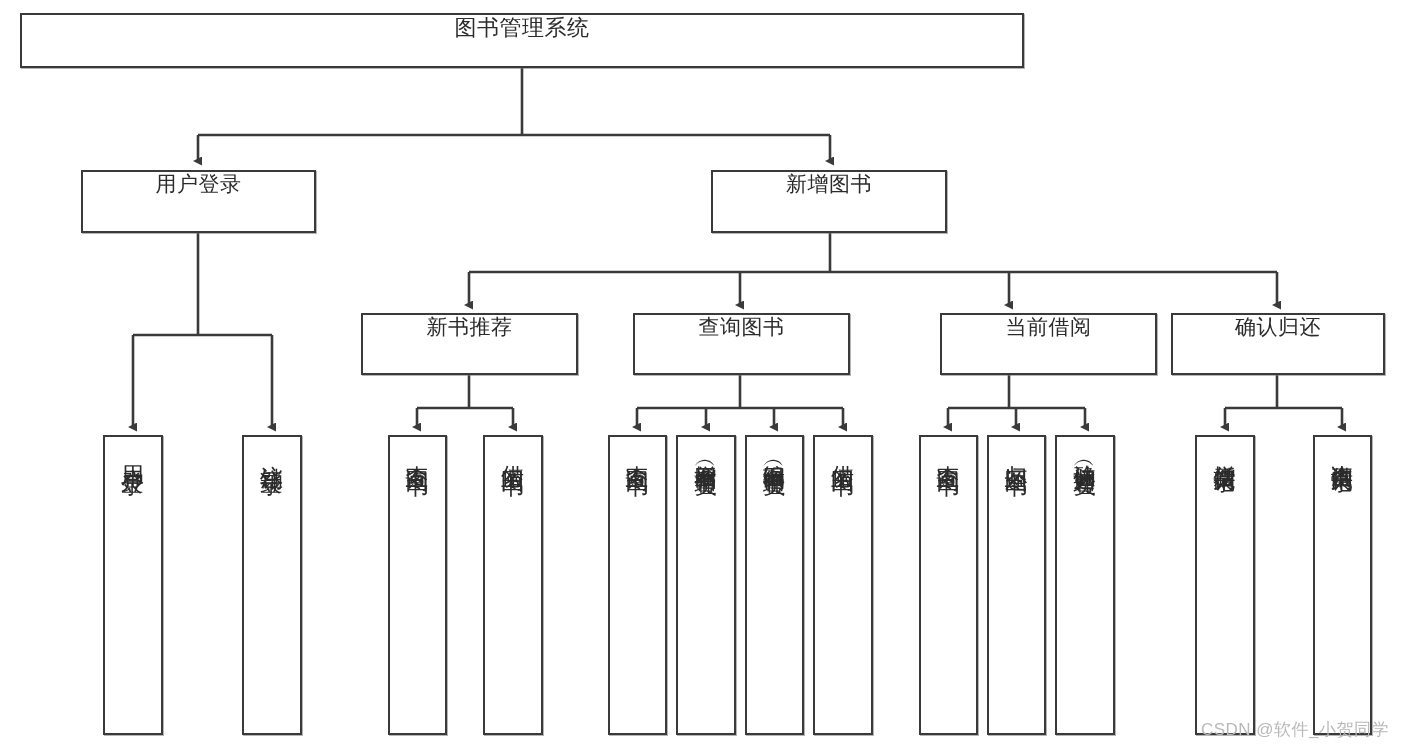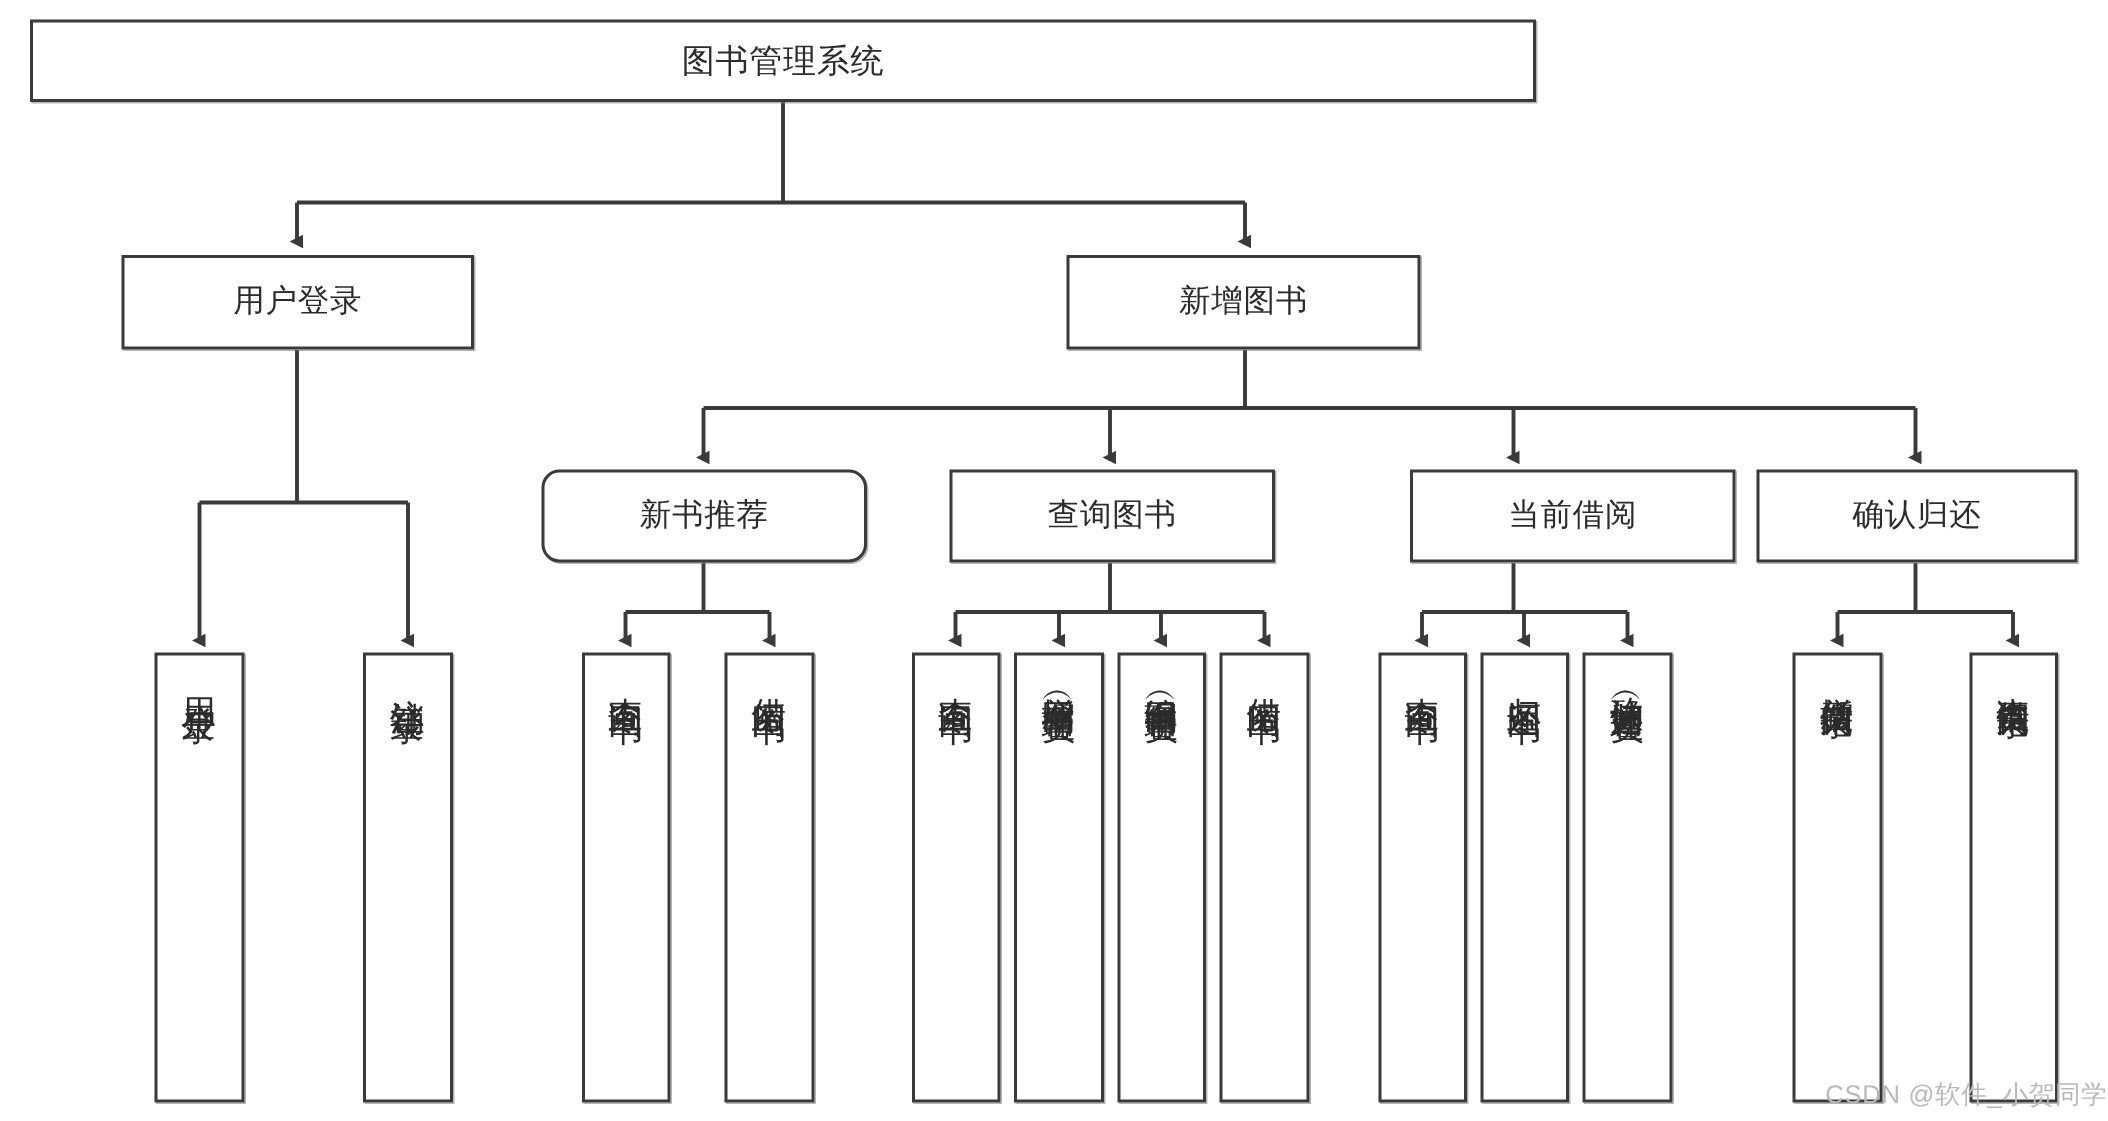--- a/index.html
+++ b/index.html
@@ -25,21 +25,21 @@
     width: 1405px;
     height: 747px;
     pointer-events: none;
   }
   .node {
     position: absolute;
     box-sizing: border-box;
     border: 2px solid #3a3a3a;
     background: #ffffff;
     display: flex;
-    align-items: center;
+    align-items: flex-start;
     justify-content: center;
     color: #2b2b2b;
     box-shadow: 1px 1px 0 rgba(120,120,120,0.55);
   }
   .node .label {
     display: block;
     text-align: center;
     line-height: 1.18;
     white-space: pre;
   }
@@ -64,21 +64,21 @@
     line-height: 1.05;
     letter-spacing: 3px;
     white-space: nowrap;
   }
   .node.vert.tall .label {
     font-size: 22px;
     letter-spacing: 1.5px;
   }
   .watermark {
     position: absolute;
-    right: 0;
+    right: 16px;
     bottom: 6px;
     font-size: 17px;
     color: #b9b9b9;
     letter-spacing: 0.5px;
     user-select: none;
     white-space: nowrap;
   }
 </style>
 </head>
 <body>
@@ -139,21 +139,21 @@
     <span class="label">图书管理系统</span>
   </div>
 
   <div class="node horiz" style="left:81px; top:170px; width:235px; height:63px;">
     <span class="label">用户登录</span>
   </div>
   <div class="node horiz" style="left:711px; top:170px; width:236px; height:63px;">
     <span class="label">新增图书</span>
   </div>
 
-  <div class="node horiz" style="left:361px; top:313px; width:217px; height:62px;border-radius:12px;">
+  <div class="node horiz" style="left:361px; top:313px; width:217px; height:62px;">
     <span class="label">新书推荐</span>
   </div>
   <div class="node horiz" style="left:633px; top:313px; width:217px; height:62px;">
     <span class="label">查询图书</span>
   </div>
   <div class="node horiz" style="left:901px; top:313px; width:217px; height:62px;margin-left:39px;">
     <span class="label">当前借阅</span>
   </div>
   <div class="node horiz" style="left:1171px; top:313px; width:214px; height:62px;">
     <span class="label">确认归还</span>

